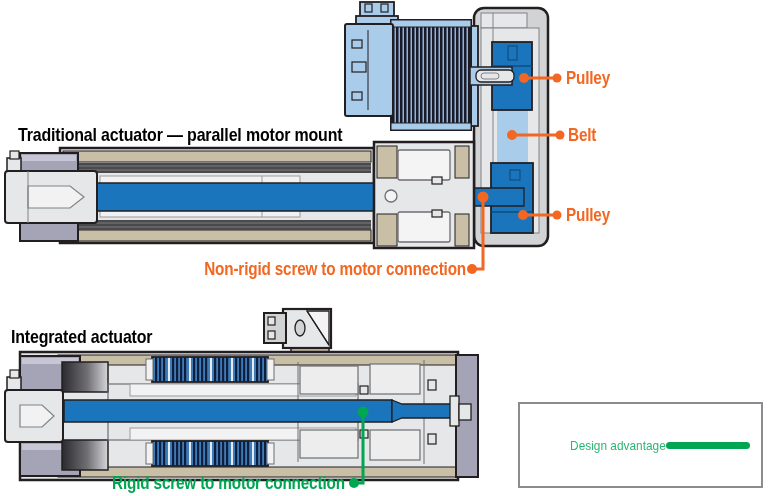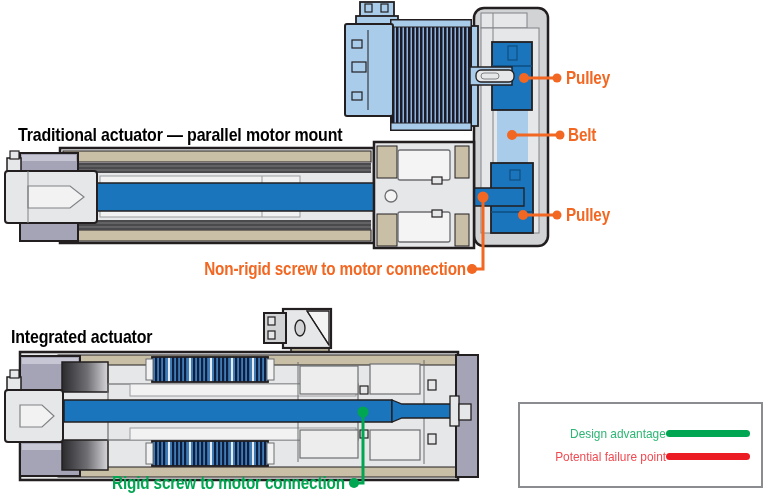--- a/index.html
+++ b/index.html
@@ -258,19 +258,15 @@
 
 <div class="label callout orange-text anchor-right" style="right:304px; top:260px;">Non-rigid screw to motor connection</div>
 
 <div class="label callout green-text anchor-right" style="right:425px; top:474px;">Rigid screw to motor connection</div>
 
 <div class="legend">
   <div class="legend-row">
     <span class="legend-text lt-green">Design advantage</span>
     <span class="legend-bar lb-green"></span>
   </div>
-  <div class="legend-row">
-    <span class="legend-text lt-red">Potential failure point</span>
-    <span class="legend-bar lb-red"></span>
-  </div>
 </div>
 
 </div>
 
 </body></html>

